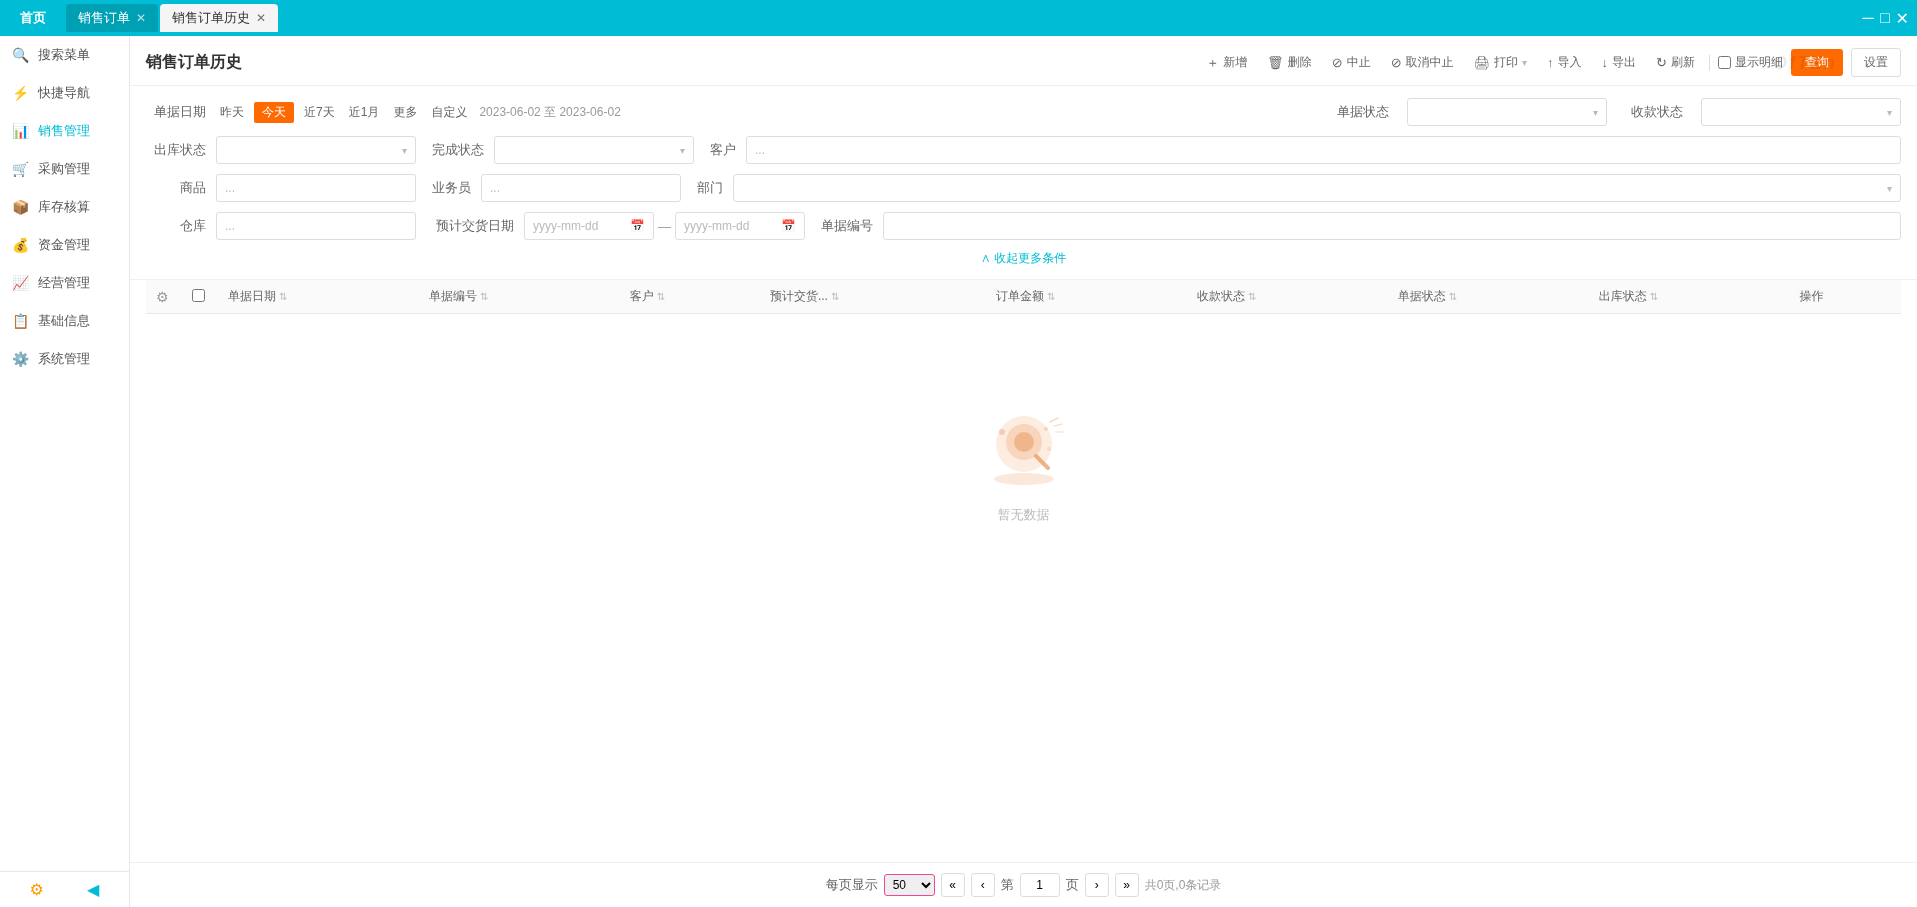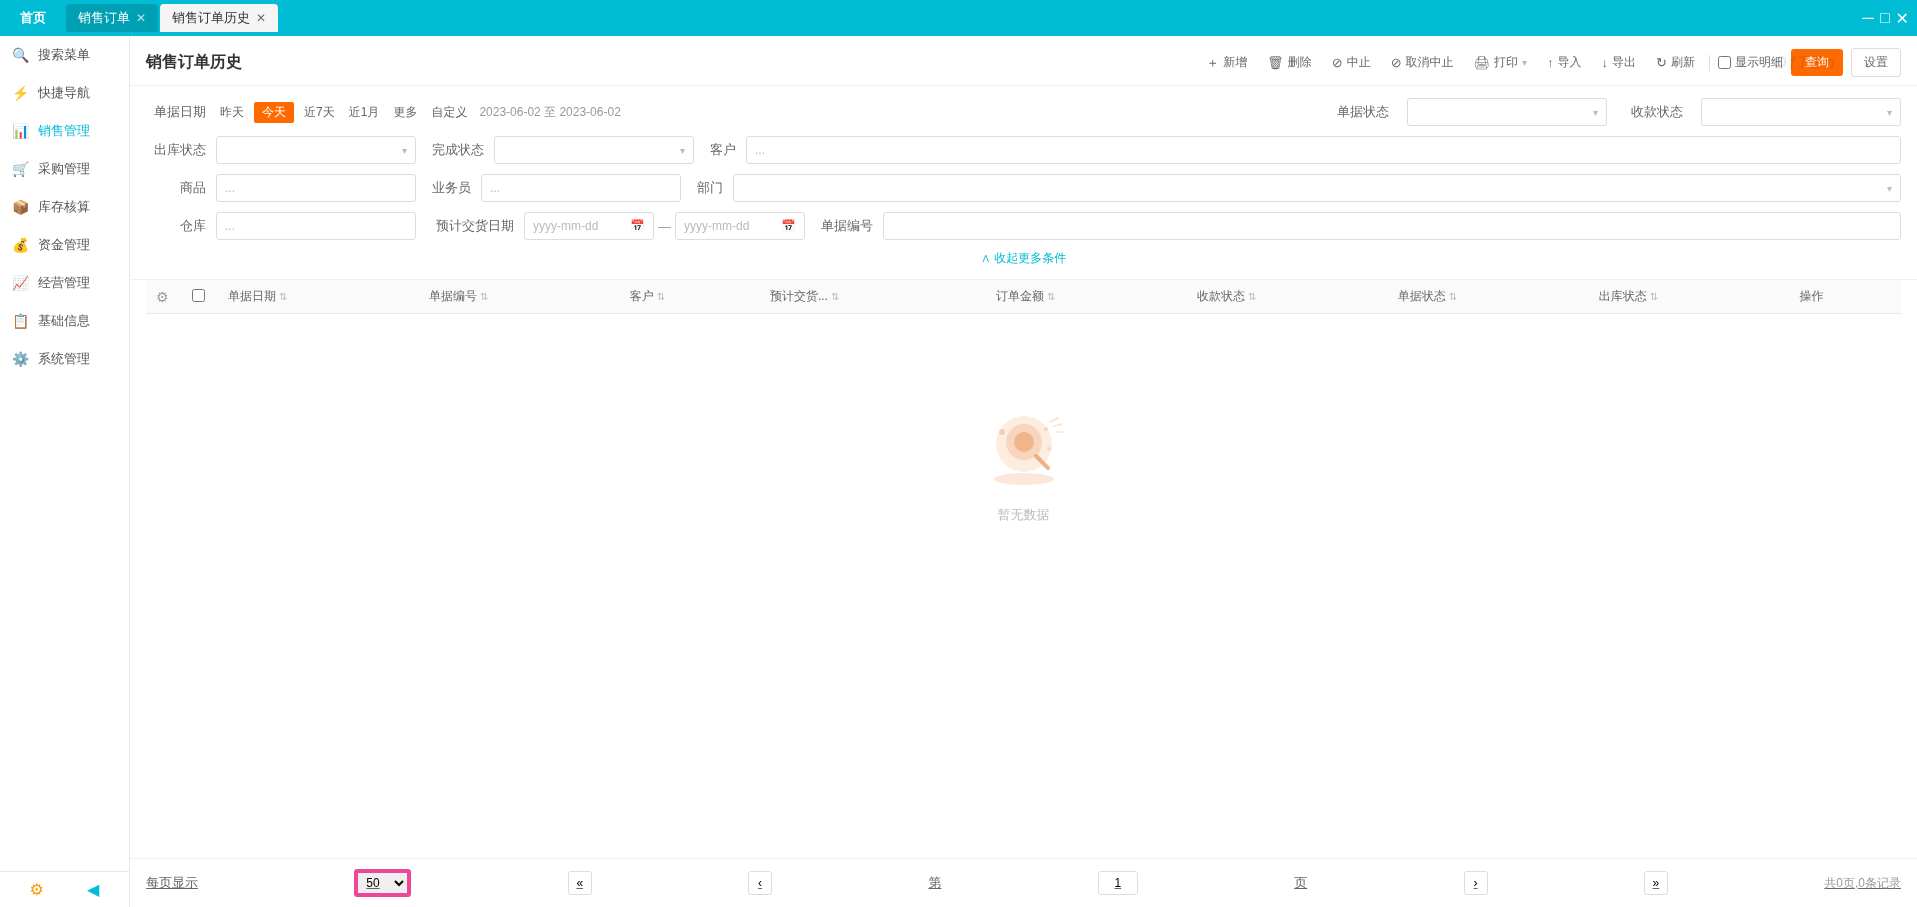--- a/index.html
+++ b/index.html
@@ -65,22 +65,22 @@
     .th-gear { width: 36px; text-align: center; }
     .th-check { width: 36px; text-align: center; }
     .table-gear { font-size: 14px; color: #999; cursor: pointer; }
 
     
     .empty-state { display: flex; flex-direction: column; align-items: center; justify-content: center; padding: 80px 0; }
     .empty-icon { width: 100px; height: 100px; margin-bottom: 12px; }
     .empty-text { font-size: 13px; color: #bbb; }
 
     
-    .pagination { display: flex; align-items: center; justify-content: space-between; padding: 10px 16px; border-top: 1px solid #f0f0f0; gap: 6px; font-size: 13px; color: #666; flex-shrink: 0; text-decoration: underline; }
-    .page-size-select { border: 4px solid #ec4899; border-radius: 3px; padding: 2px 4px; font-size: 12px; cursor: pointer; }
+    .pagination { display: flex; align-items: center; justify-content: center; padding: 10px 16px; border-top: 1px solid #f0f0f0; gap: 6px; font-size: 13px; color: #666; flex-shrink: 0; }
+    .page-size-select { border: 1px solid #ec4899; border-radius: 3px; padding: 2px 4px; font-size: 12px; cursor: pointer; }
     .page-btn { width: 24px; height: 24px; border: 1px solid #ddd; border-radius: 3px; display: flex; align-items: center; justify-content: center; cursor: pointer; font-size: 12px; background: #fff; }
     .page-input { border: 1px solid #ddd; border-radius: 3px; width: 40px; height: 24px; text-align: center; font-size: 12px; }
     .page-total { color: #999; font-size: 12px; }
 
     
     .brand-watermark { position: fixed; top: 53px; right: 80px; font-size: 18px; color: rgba(0,0,0,0.08); font-style: italic; font-weight: bold; pointer-events: none; z-index: 100; letter-spacing: 2px; }
   </style>
 </head>
 <body>
 

